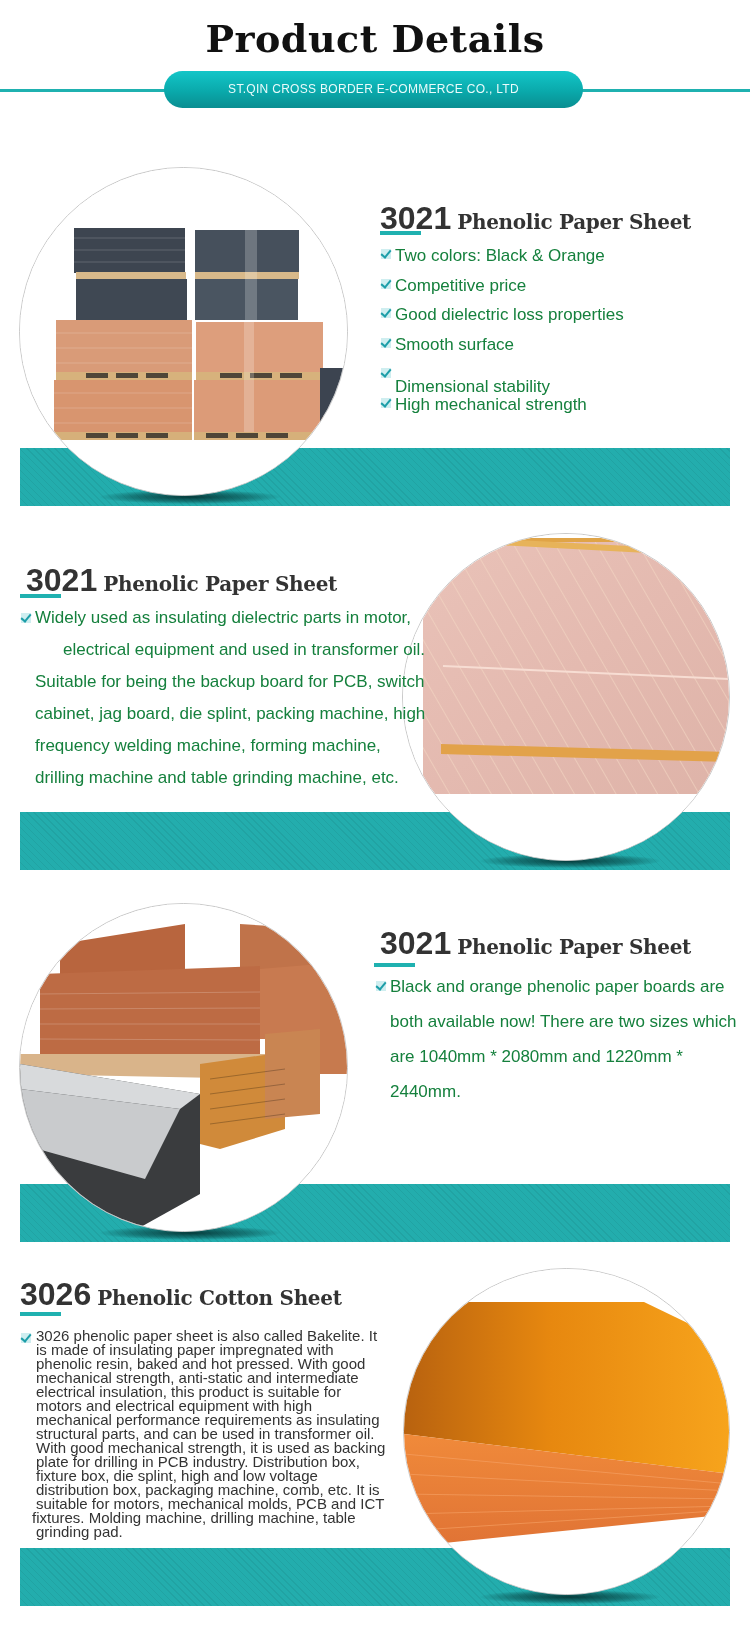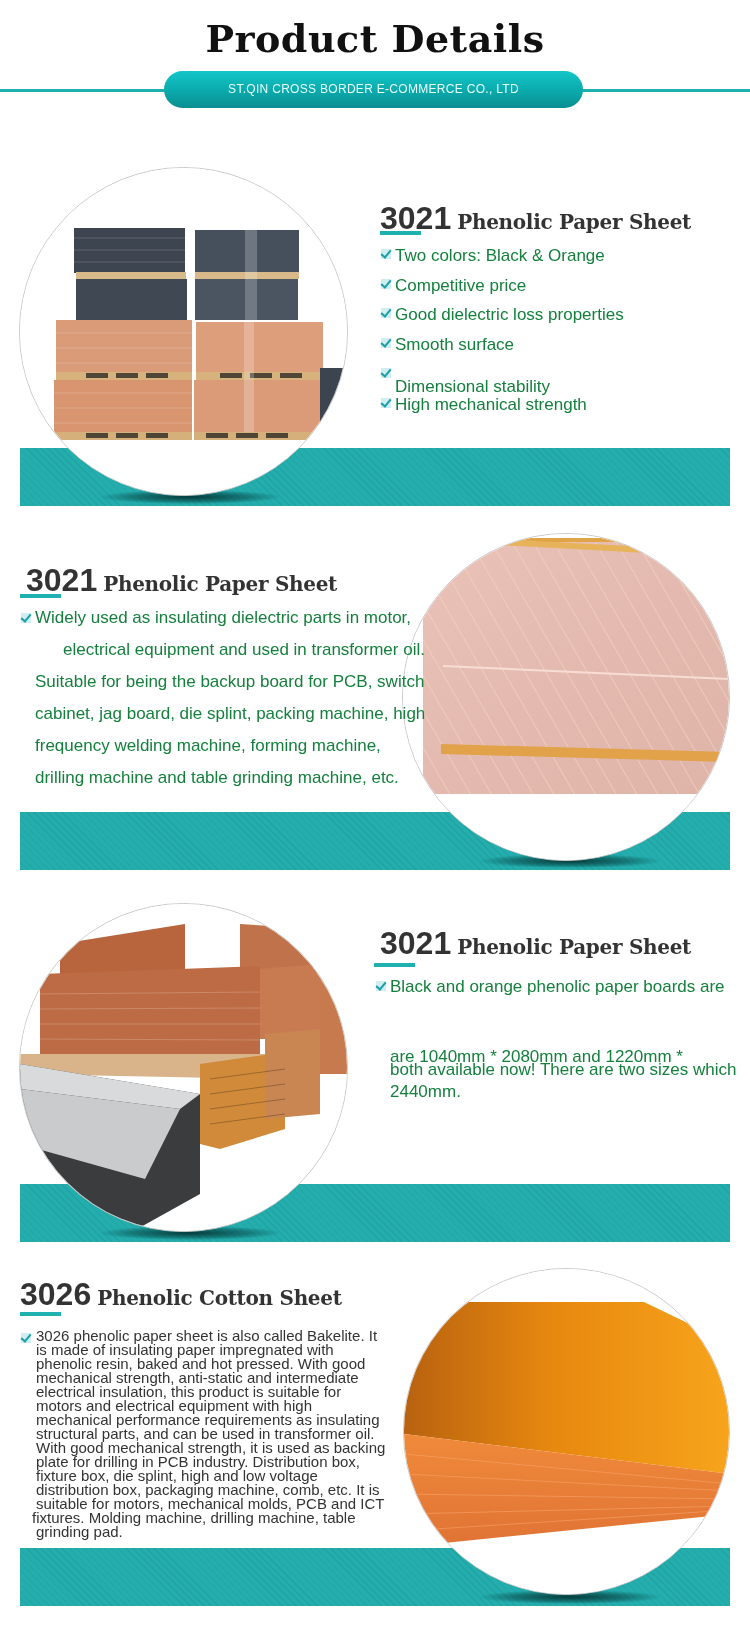--- a/index.html
+++ b/index.html
@@ -211,21 +211,21 @@
   </div>
 
   <div class="heading" style="left:380px; top:925px;">
     <span class="num">3021</span><span class="txt">Phenolic Paper Sheet</span>
   </div>
   <div class="underline" style="left:374px; top:963px;"></div>
 
   <div>
     <span class="check" style="left:376px; top:981px;"></span>
     <div class="feature" style="left:390px; top:977px;">Black and orange phenolic paper boards are</div>
-    <div class="feature" style="left:390px; top:1012px;margin-top:48px;">both available now! There are two sizes which</div>
+    <div class="feature" style="left:390px; top:1012px;">both available now! There are two sizes which</div>
     <div class="feature" style="left:390px; top:1047px;">are 1040mm * 2080mm and 1220mm *</div>
     <div class="feature" style="left:390px; top:1082px;">2440mm.</div>
   </div>
 </section>
 
 <section>
   <div class="band" style="top:1548px;"></div>
   <div class="circle-shadow" style="left:480px; top:1590px; width:180px;"></div>
   <div class="circle" style="left:403px; top:1268px; width:327px; height:327px;">
     <svg width="327" height="327" viewBox="0 0 327 327">

